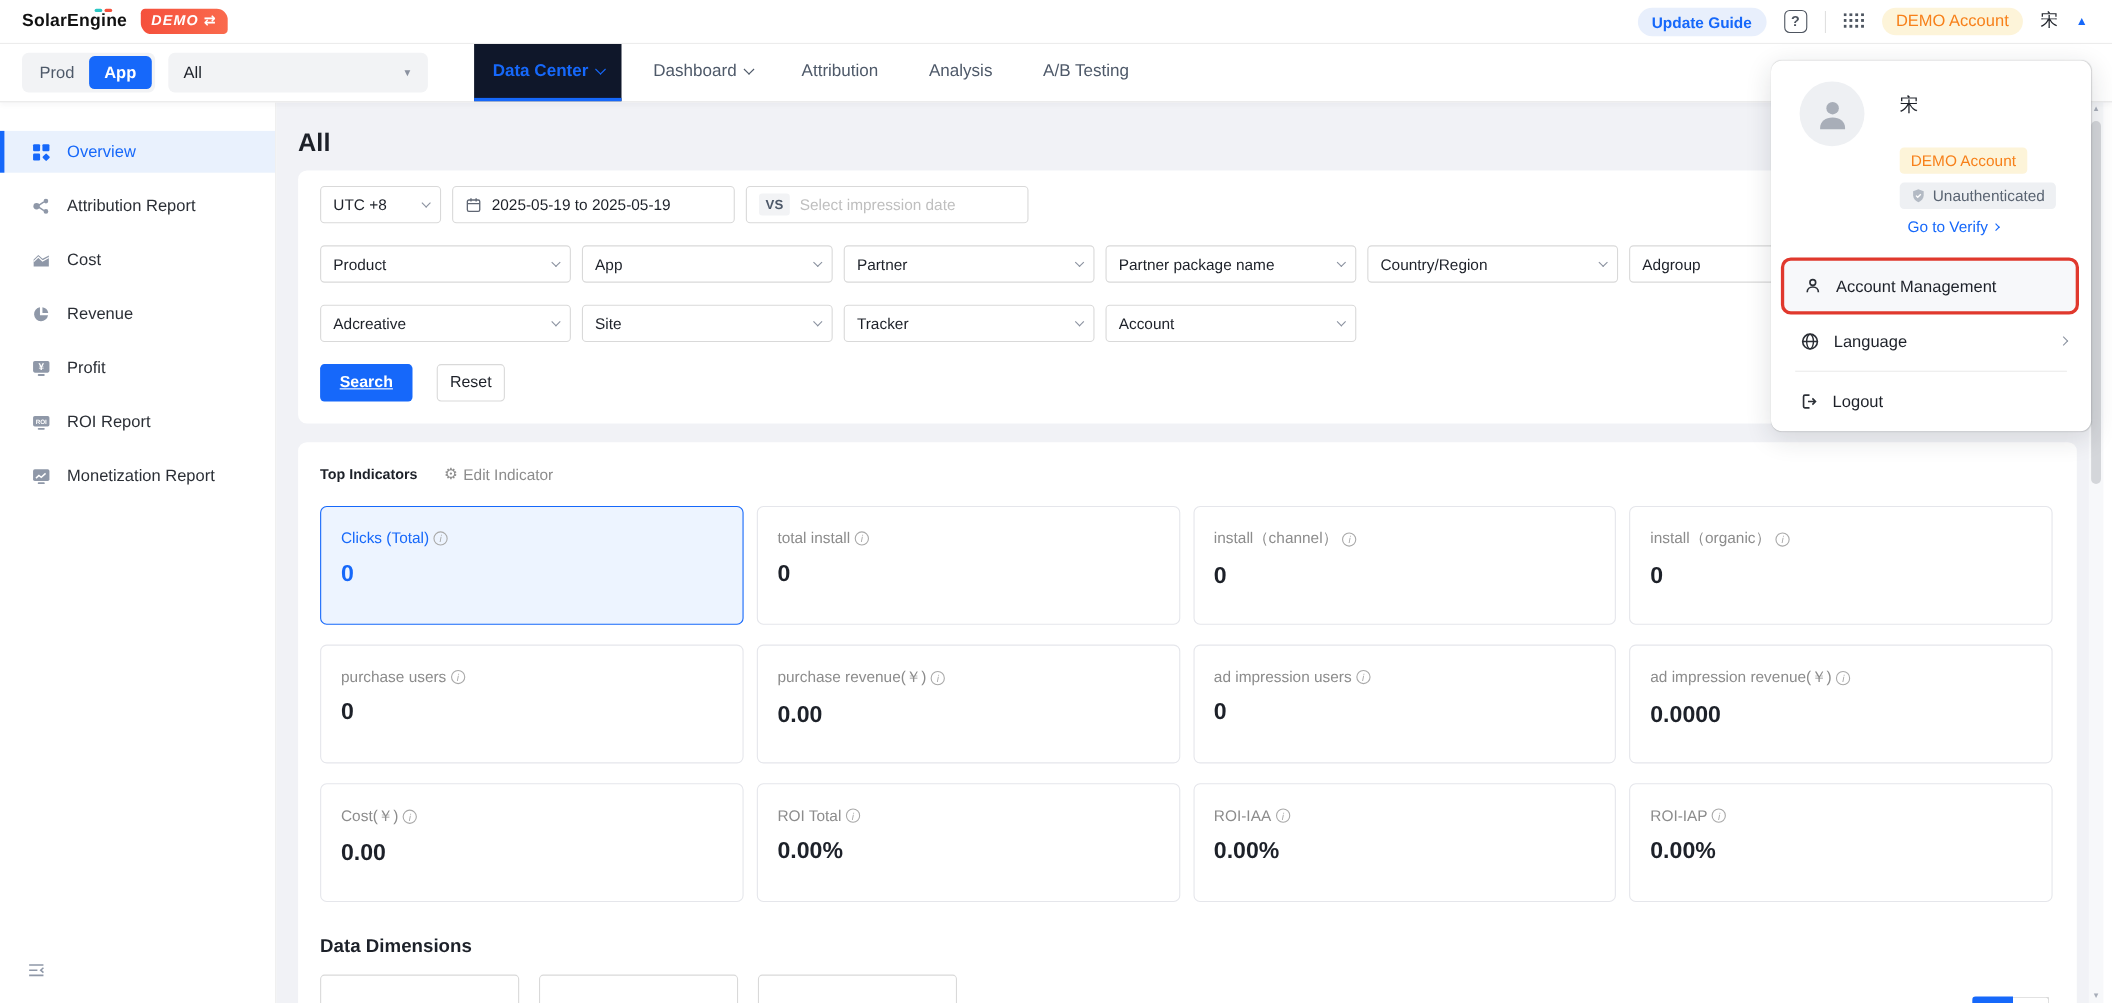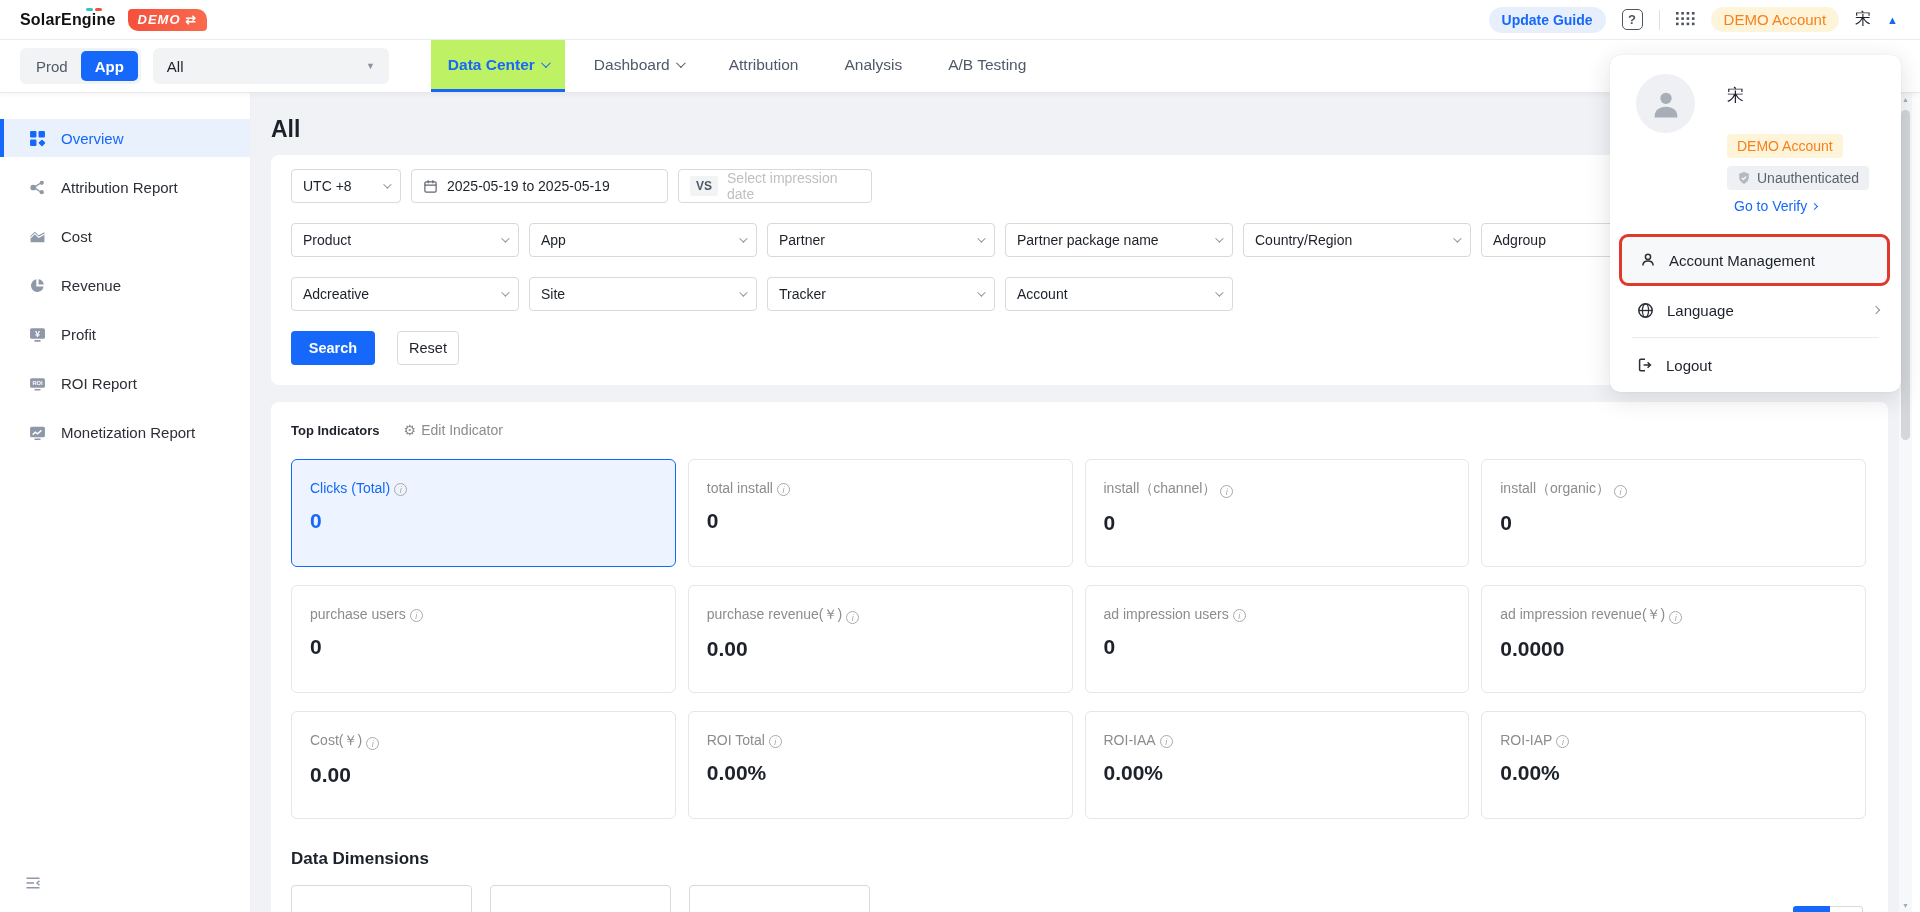--- a/index.html
+++ b/index.html
@@ -23,21 +23,21 @@
   
   .toolbar { position:absolute; left:0; top:40px; width:1920px; height:53px; background:#fff; border-bottom:1px solid #e8e8e8; box-shadow:0 2px 5px rgba(31,35,41,.04); display:flex; align-items:stretch; z-index:30; }
   .seg { align-self:center; margin-left:20px; background:#f2f3f5; border-radius:6px; height:36px; display:flex; align-items:center; padding:0 3px; }
   .seg .seg-off { color:#4e5969; font-size:15px; padding:0 13px; cursor:pointer; }
   .seg .seg-on { background:#1668fa; color:#fff; font-size:15px; font-weight:bold; border-radius:5px; height:30px; display:flex; align-items:center; padding:0 14px; cursor:pointer; }
   .app-select { align-self:center; margin-left:12px; width:236px; height:36px; background:#f2f3f5; border-radius:6px; display:flex; align-items:center; padding:0 14px; cursor:pointer; }
   .app-select .val { font-size:15px; color:#1d2129; }
   .app-select .tri { margin-left:auto; color:#8a919f; font-size:10px; }
   .tabs { display:flex; margin-left:42px; align-items:stretch; }
   .tab { display:flex; align-items:center; gap:6px; padding:0 17px; margin-right:12px; font-size:15.5px; color:#4e5969; cursor:pointer; border-bottom:3px solid transparent; }
-  .tab.active { background:#bef264; color:#1668fa; border-bottom:3px solid #1668fa; font-weight:bold;text-align:right; }
+  .tab.active { background:#0f172a; color:#1668fa; border-bottom:3px solid #1668fa; font-weight:bold;text-align:right; }
   .chev { display:inline-block; width:7px; height:7px; border-right:1.6px solid currentColor; border-bottom:1.6px solid currentColor; transform:rotate(45deg) translateY(-2px); }
   .chev.right { transform:rotate(-45deg); }
 
   
   .sidebar { position:absolute; left:0; top:93px; width:251px; bottom:0; background:#fff; border-right:1px solid #f0f0f0; z-index:10; }
   .side-list { margin-top:26px; }
   .side-item { position:relative; height:38px; margin-bottom:11px; display:flex; align-items:center; padding-left:29px; gap:15px; font-size:15px; color:#2b2f36; cursor:pointer; }
   .side-item svg { color:#8f98a8; flex:0 0 auto; }
   .side-item.active { background:#e9f1fd; color:#1668fa; }
   .side-item.active svg { color:#1668fa; }
@@ -49,34 +49,34 @@
   .page-title { font-size:23px; font-weight:bold; color:#1d2129; margin:23px 0 12px 20px; }
   .card { background:#fff; border-radius:8px; margin-left:20px; width:1617px; }
   .filter-card { padding:14px 20px 20px 20px; }
   .frow { display:flex; gap:10px; margin-bottom:20px; }
   .frow:last-child { margin-bottom:0; }
   .ctrl { height:34px; border:1px solid #d9d9d9; border-radius:4px; background:#fff; display:flex; align-items:center; padding:0 11px; font-size:14px; color:#1d2129; cursor:pointer; }
   .ctrl .chev { margin-left:auto; color:#8a919f; width:6px; height:6px; }
   .sel { width:228px; }
   .tz { width:110px; }
   .daterange { width:257px; gap:9px; cursor:pointer; }
-  .compare { width:194px; gap:9px; }
+  .compare { width:257px; gap:9px; }
   .vs-badge { background:#f2f3f5; color:#4e5969; font-size:12px; font-weight:bold; padding:3px 6px; border-radius:3px; }
   .placeholder { color:#bfbfbf; }
   .btn { height:34px; border-radius:4px; font-size:14.5px; display:flex; align-items:center; justify-content:center; cursor:pointer; }
-  .btn-primary { background:#1668fa; color:#fff; width:84px; border:none; font-weight:bold; }
+  .btn-primary { background:#1668fa; color:#fff; width:84px; border:none; font-weight:bold;text-decoration:underline; }
   .btn-plain { background:#fff; color:#1d2129; width:62px; border:1px solid #d9d9d9; margin-left:12px; }
 
   .ind-card-wrap { margin-top:17px; border-radius:8px 8px 0 0; padding:20px 22px 24px 20px; height:600px; }
   .ind-head { display:flex; align-items:center; margin-bottom:21px; }
   .ind-title { font-size:13px; font-weight:bold; color:#1d2129; }
   .edit-ind { margin-left:24px; color:#8c8c8c; font-size:14px; display:flex; align-items:center; gap:5px; cursor:pointer; }
   .grid { display:grid; grid-template-columns:repeat(4,1fr); gap:18px 12px; }
   .ind-card { border:1px solid #e5e6eb; border-radius:6px; height:108px; padding:20px 18px; cursor:pointer; background:#fff; }
-  .ind-card .lbl { font-size:14px; color:#8c8c8c; display:flex; align-items:flex-end; gap:4px; }
+  .ind-card .lbl { font-size:14px; color:#8c8c8c; display:flex; align-items:center; gap:4px; }
   .ind-card .val { margin-top:13px; font-size:21px; font-weight:bold; color:#1d2129; }
   .ind-card.selected { border:1.6px solid #1668fa; background:#edf4ff; }
   .ind-card.selected .lbl, .ind-card.selected .val { color:#1668fa; }
   .info { display:inline-block; width:13px; height:13px; border:1px solid #a9a9a9; border-radius:50%; color:#a9a9a9; font-size:9px; line-height:12px; text-align:center; flex:0 0 auto; }
   .info::after { content:"i"; }
   .dim-title { font-size:17px; font-weight:bold; color:#1d2129; margin:30px 0 16px 0; }
   .dim-row { display:flex; gap:18px; }
   .dim-sel { width:181px; }
 
   .partial-ctrl { position:absolute; left:1793px; top:906px; display:flex; z-index:5; }

